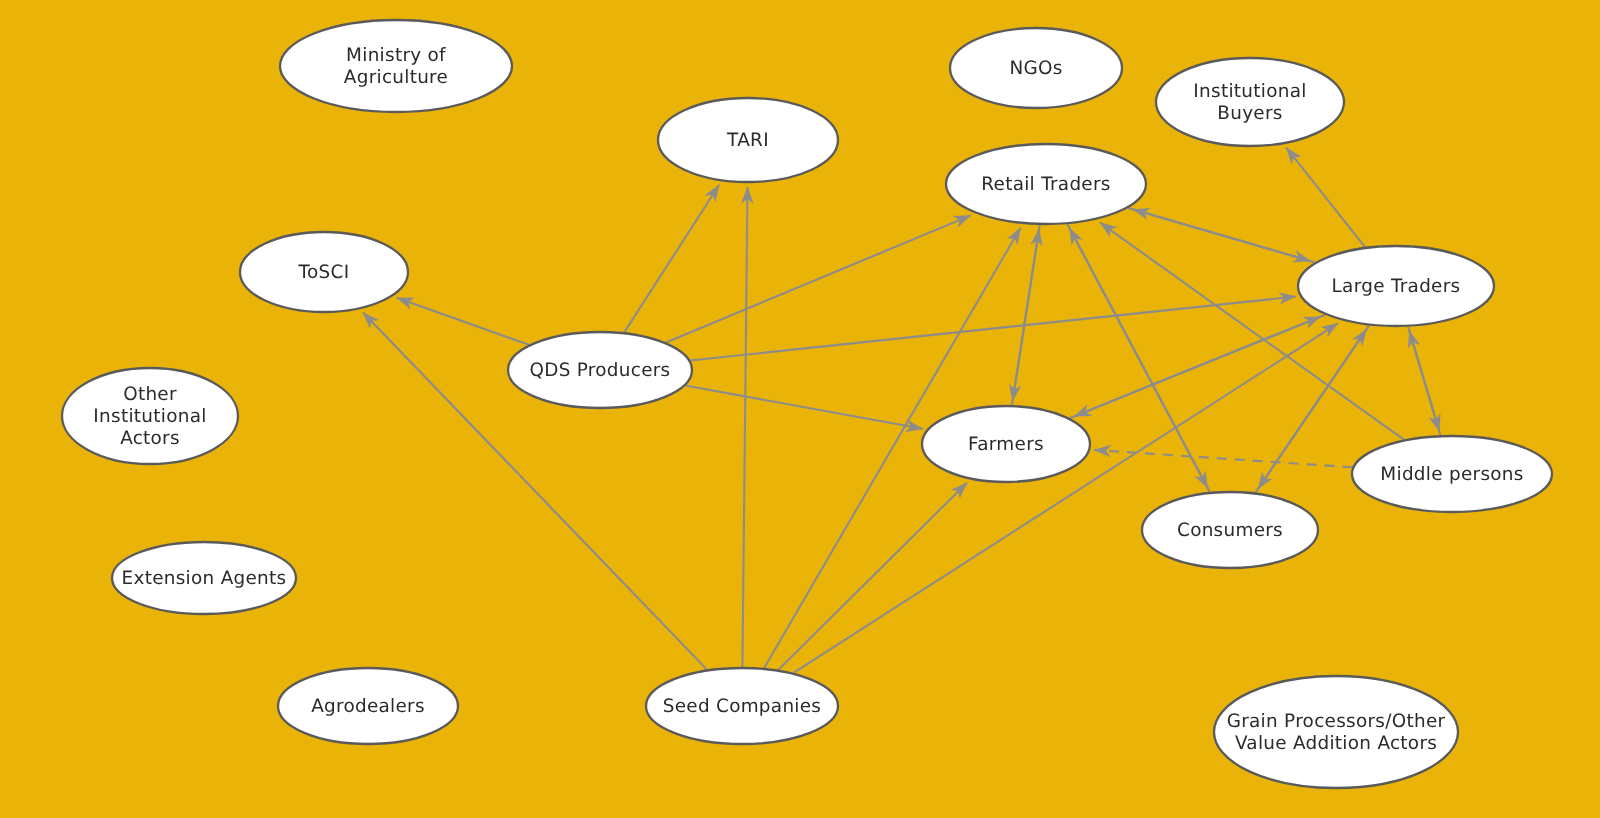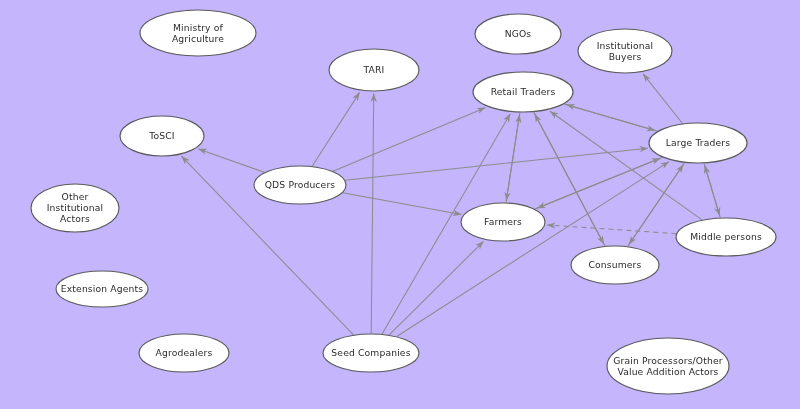--- a/index.html
+++ b/index.html
@@ -8,21 +8,21 @@
     padding: 0;
     background: #ffffff;
   }
   body {
     font-family: "DejaVu Sans", sans-serif;
   }
   #diagram-root {
     position: relative;
     width: 800px;
     height: 409px;
-    background: #c4b5fd;
+    background: #eab308;
     overflow: hidden;
   }
   #network-svg {
     position: absolute;
     top: 0;
     left: 0;
     width: 800px;
     height: 409px;
   }
   .node-ellipse {

